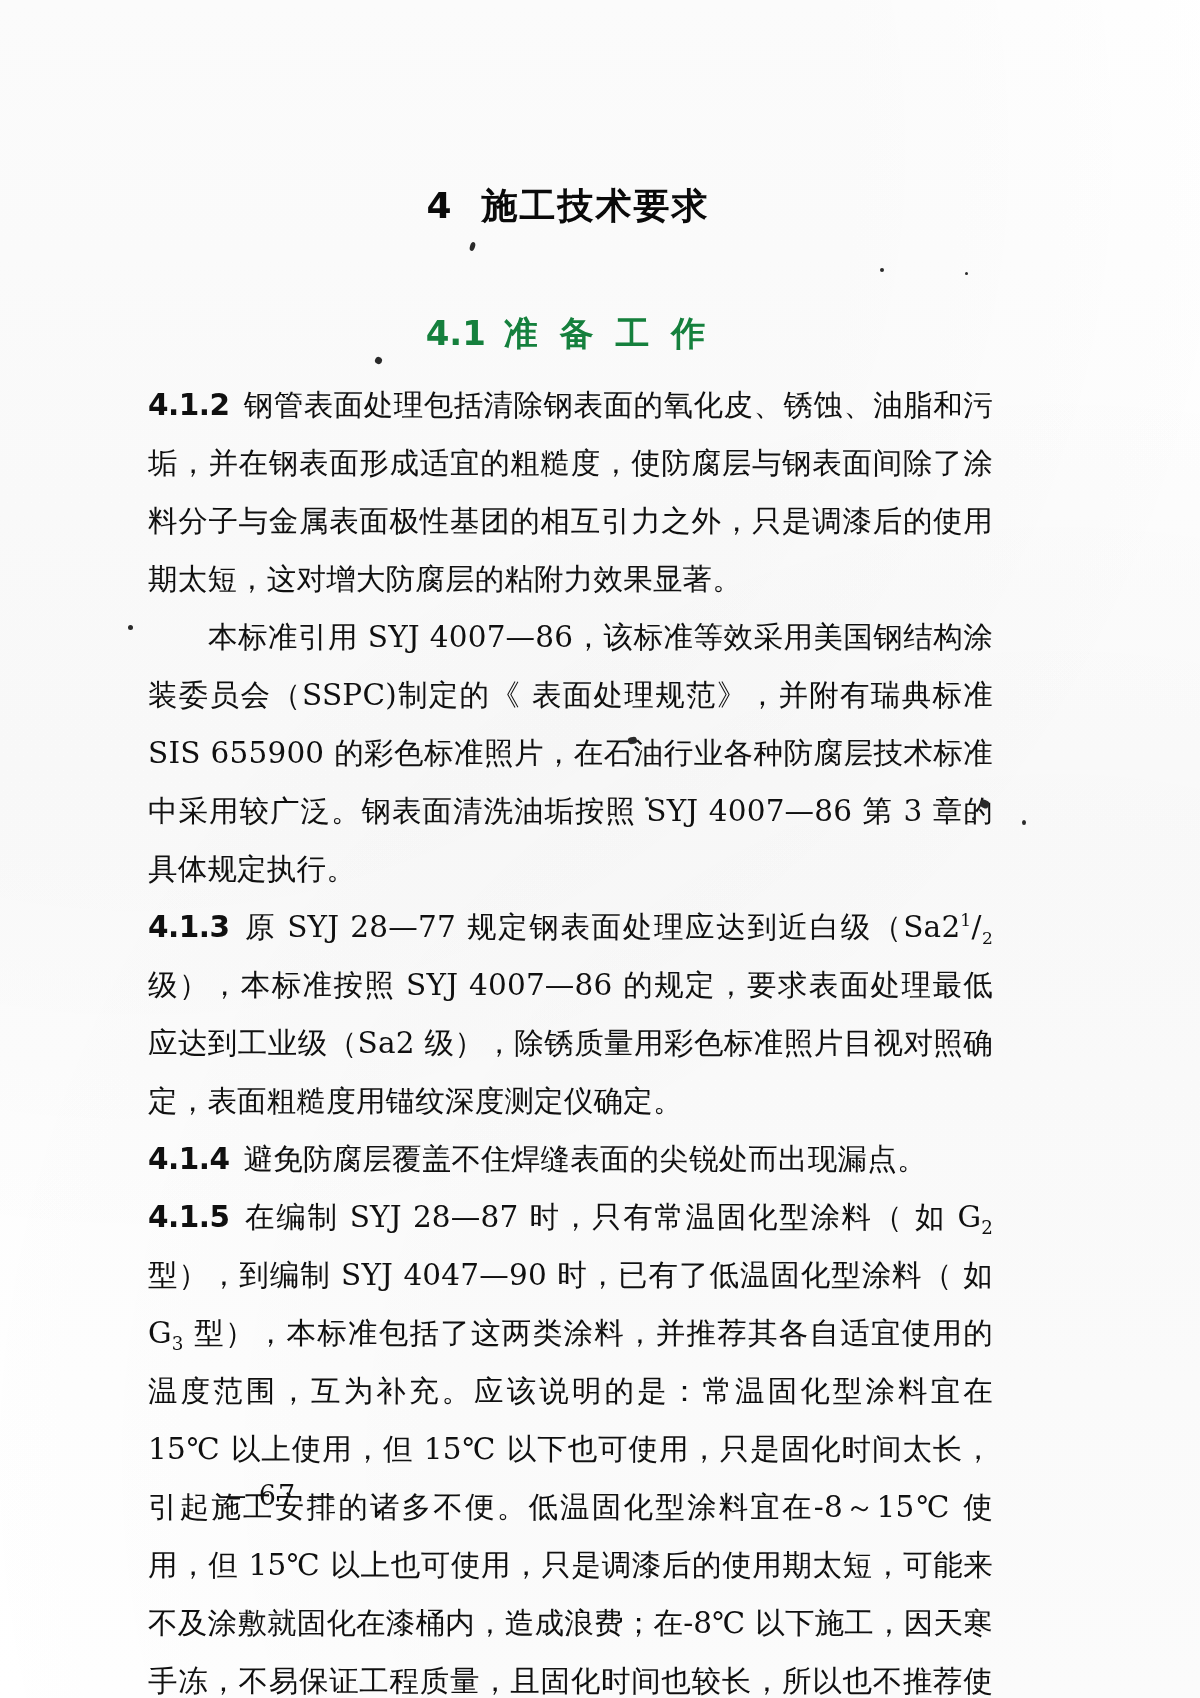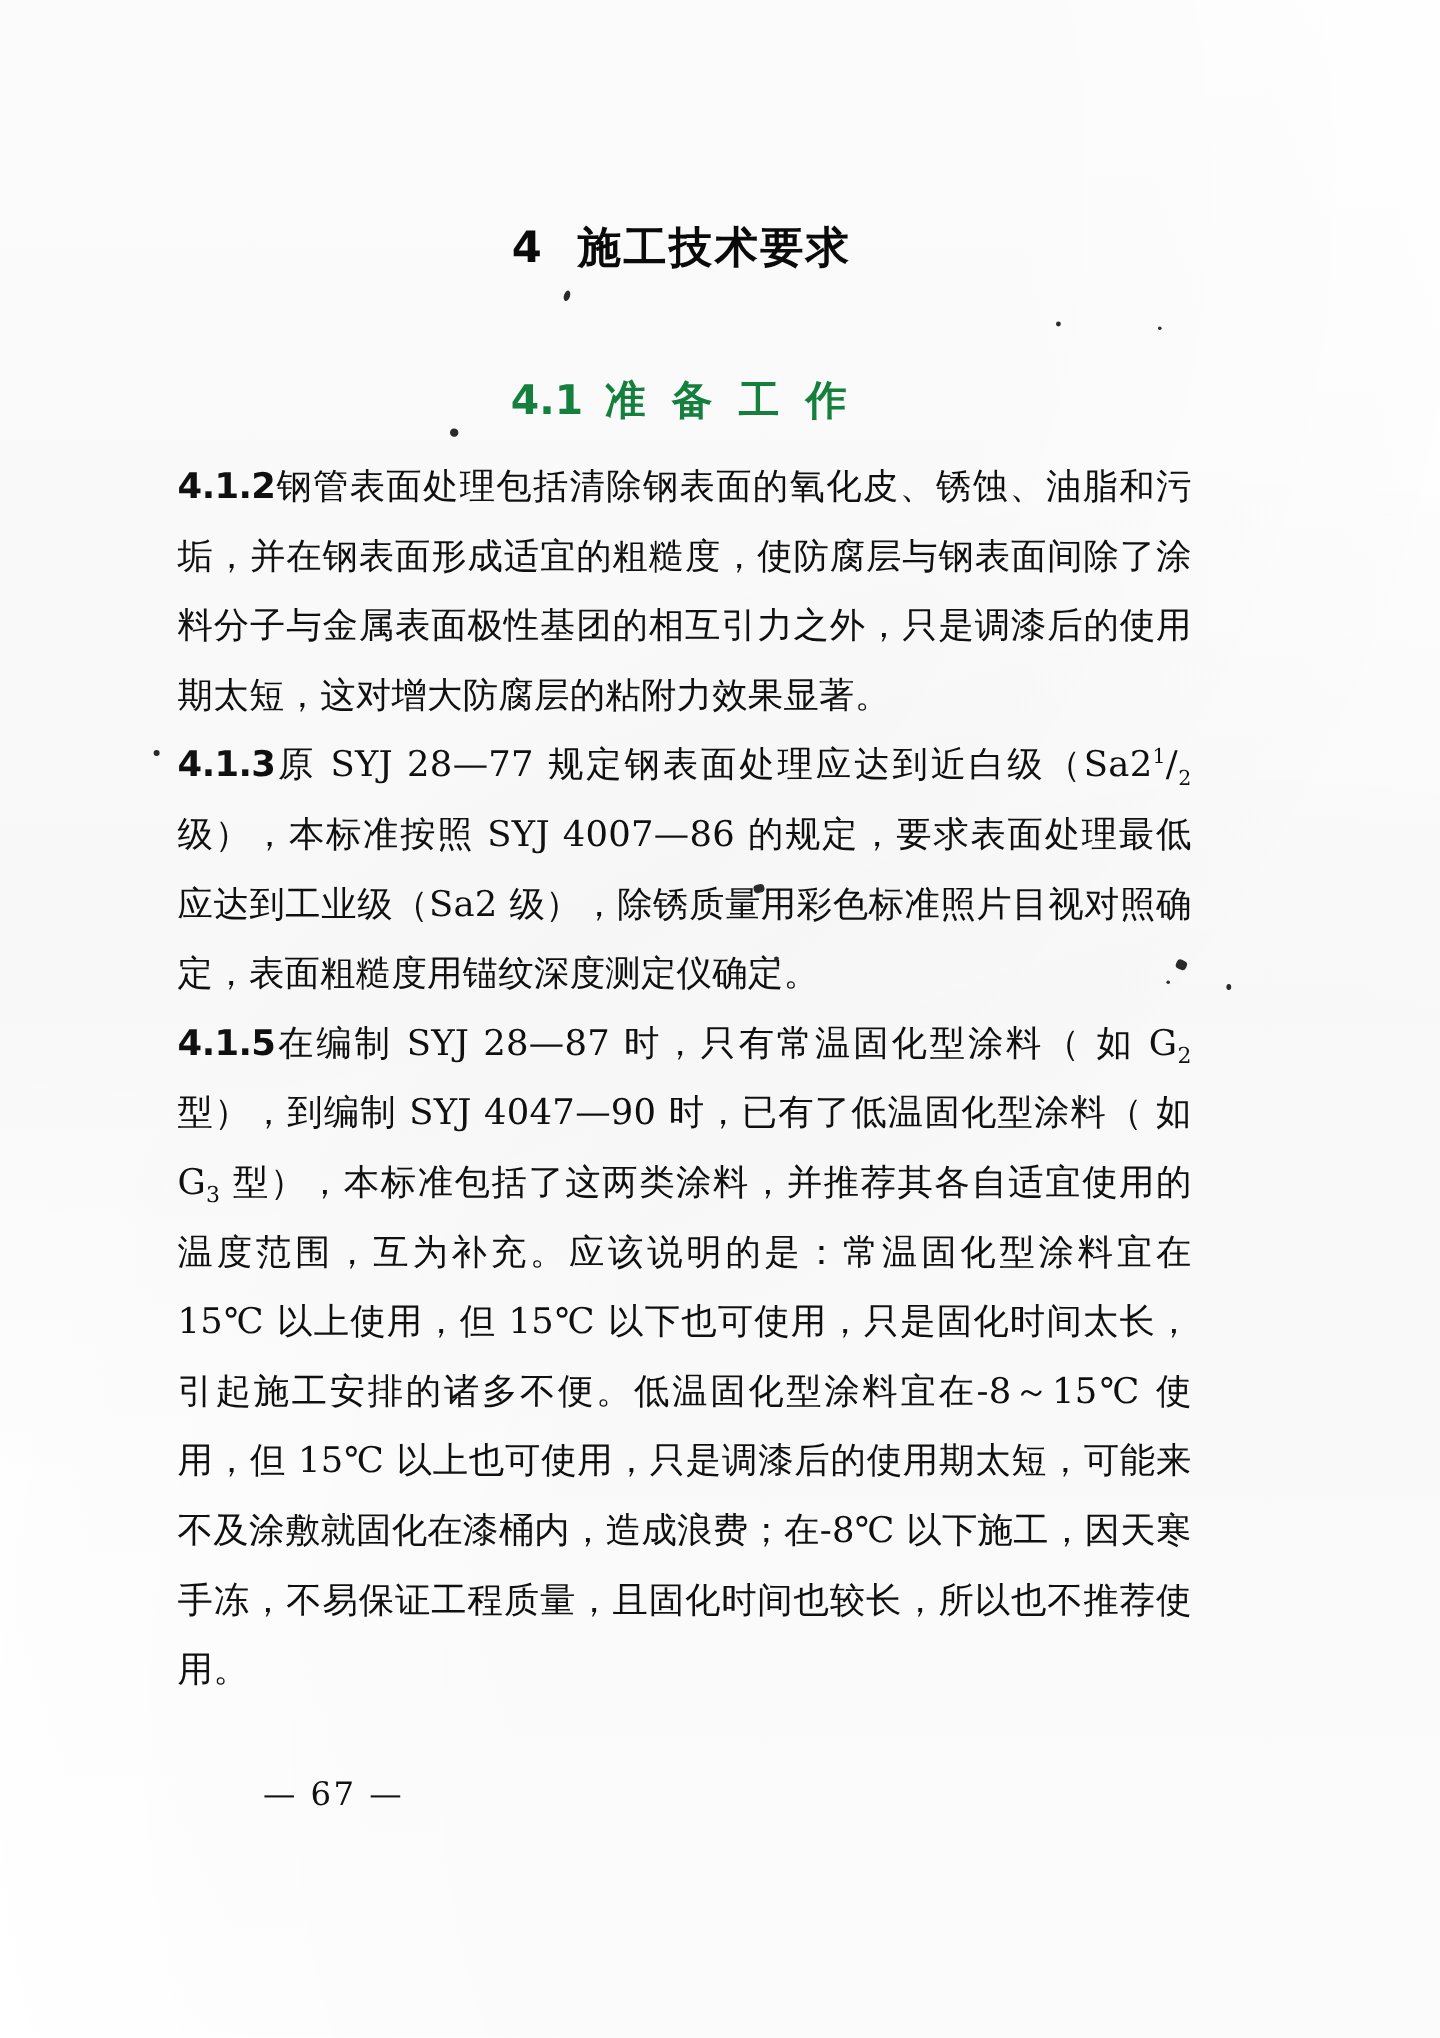--- a/index.html
+++ b/index.html
@@ -90,21 +90,21 @@
     color: #101010;
     font-family: "DejaVu Serif", "Liberation Serif", serif;
     letter-spacing: 0.2px;
   }
   p.para.indent { text-indent: 60px; }
 
   .lbl {
     font-family: "DejaVu Sans", "Liberation Sans", sans-serif;
     font-weight: bold;
     letter-spacing: -0.5px;
-    margin-right: 0;
+    margin-right: 14px;
   }
 
   .lat {
     font-family: "DejaVu Serif", "Liberation Serif", serif;
     letter-spacing: 0.5px;
   }
 
   sup.sfrac-n {
     font-size: 0.58em;
     vertical-align: super;
@@ -159,23 +159,25 @@
     </h1>
 
     <h2 class="sec-title">
       <span class="num">4.1</span><span>准 备 工 作</span>
     </h2>
 
     <div class="body-block">
 
       <p class="para"><span class="lbl">4.1.2</span><span>钢管表面处理包括清除钢表面的氧化皮、锈蚀、油脂和污垢，并在钢表面形成适宜的粗糙度，使防腐层与钢表面间除了涂料分子与金属表面极性基团的相互引力之外，只是调漆后的使用期太短，这对增大防腐层的粘附力效果显著。</span></p>
 
+      <p class="para indent"><span>本标准引用 SYJ 4007—86，该标准等效采用美国钢结构涂装委员会（SSPC)制定的《 表面处理规范》，并附有瑞典标准 SIS 655900 的彩色标准照片，在石油行业各种防腐层技术标准中采用较广泛。钢表面清洗油垢按照 SYJ 4007—86 第 3 章的具体规定执行。</span></p>
 
       <p class="para"><span class="lbl">4.1.3</span><span>原 SYJ 28—77 规定钢表面处理应达到近白级（Sa2</span><sup class="sfrac-n">1</sup><span class="lat">/</span><sub class="sfrac-d">2</sub><span>级），本标准按照 SYJ 4007—86 的规定，要求表面处理最低应达到工业级（Sa2 级），除锈质量用彩色标准照片目视对照确定，表面粗糙度用锚纹深度测定仪确定。</span></p>
 
+      <p class="para"><span class="lbl">4.1.4</span><span>避免防腐层覆盖不住焊缝表面的尖锐处而出现漏点。</span></p>
 
       <p class="para"><span class="lbl">4.1.5</span><span>在编制 SYJ 28—87 时，只有常温固化型涂料（ 如 G</span><sub class="chem">2</sub><span> 型），到编制 SYJ 4047—90 时，已有了低温固化型涂料（ 如 G</span><sub class="chem">3</sub><span> 型），本标准包括了这两类涂料，并推荐其各自适宜使用的温度范围，互为补充。应该说明的是：常温固化型涂料宜在 15℃ 以上使用，但 15℃ 以下也可使用，只是固化时间太长，引起施工安排的诸多不便。低温固化型涂料宜在-8～15℃ 使用，但 15℃ 以上也可使用，只是调漆后的使用期太短，可能来不及涂敷就固化在漆桶内，造成浪费；在-8℃ 以下施工，因天寒手冻，不易保证工程质量，且固化时间也较长，所以也不推荐使用。</span></p>
 
     </div>
   </div>
 
   <div class="pagenum">— 67 —</div>
 
   <span class="speck s1"></span>
   <span class="speck s2"></span>

